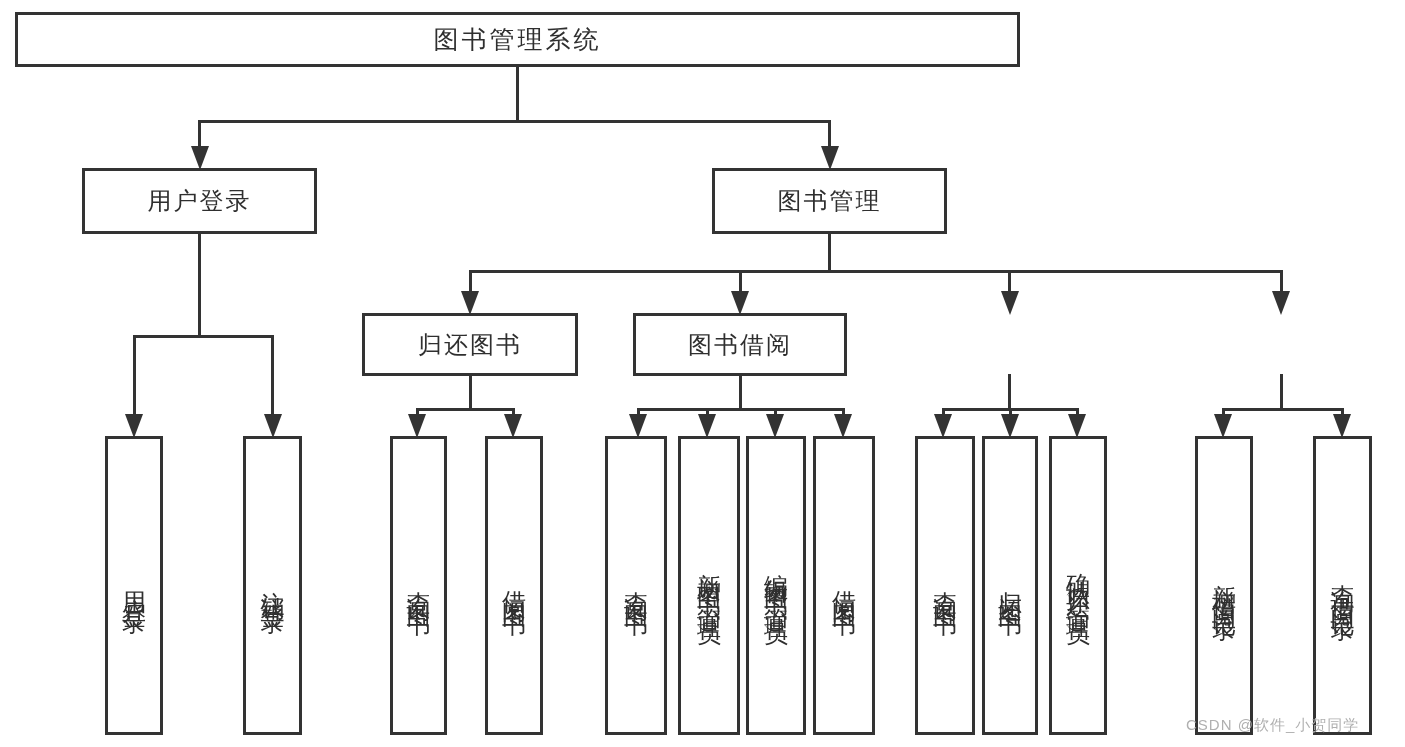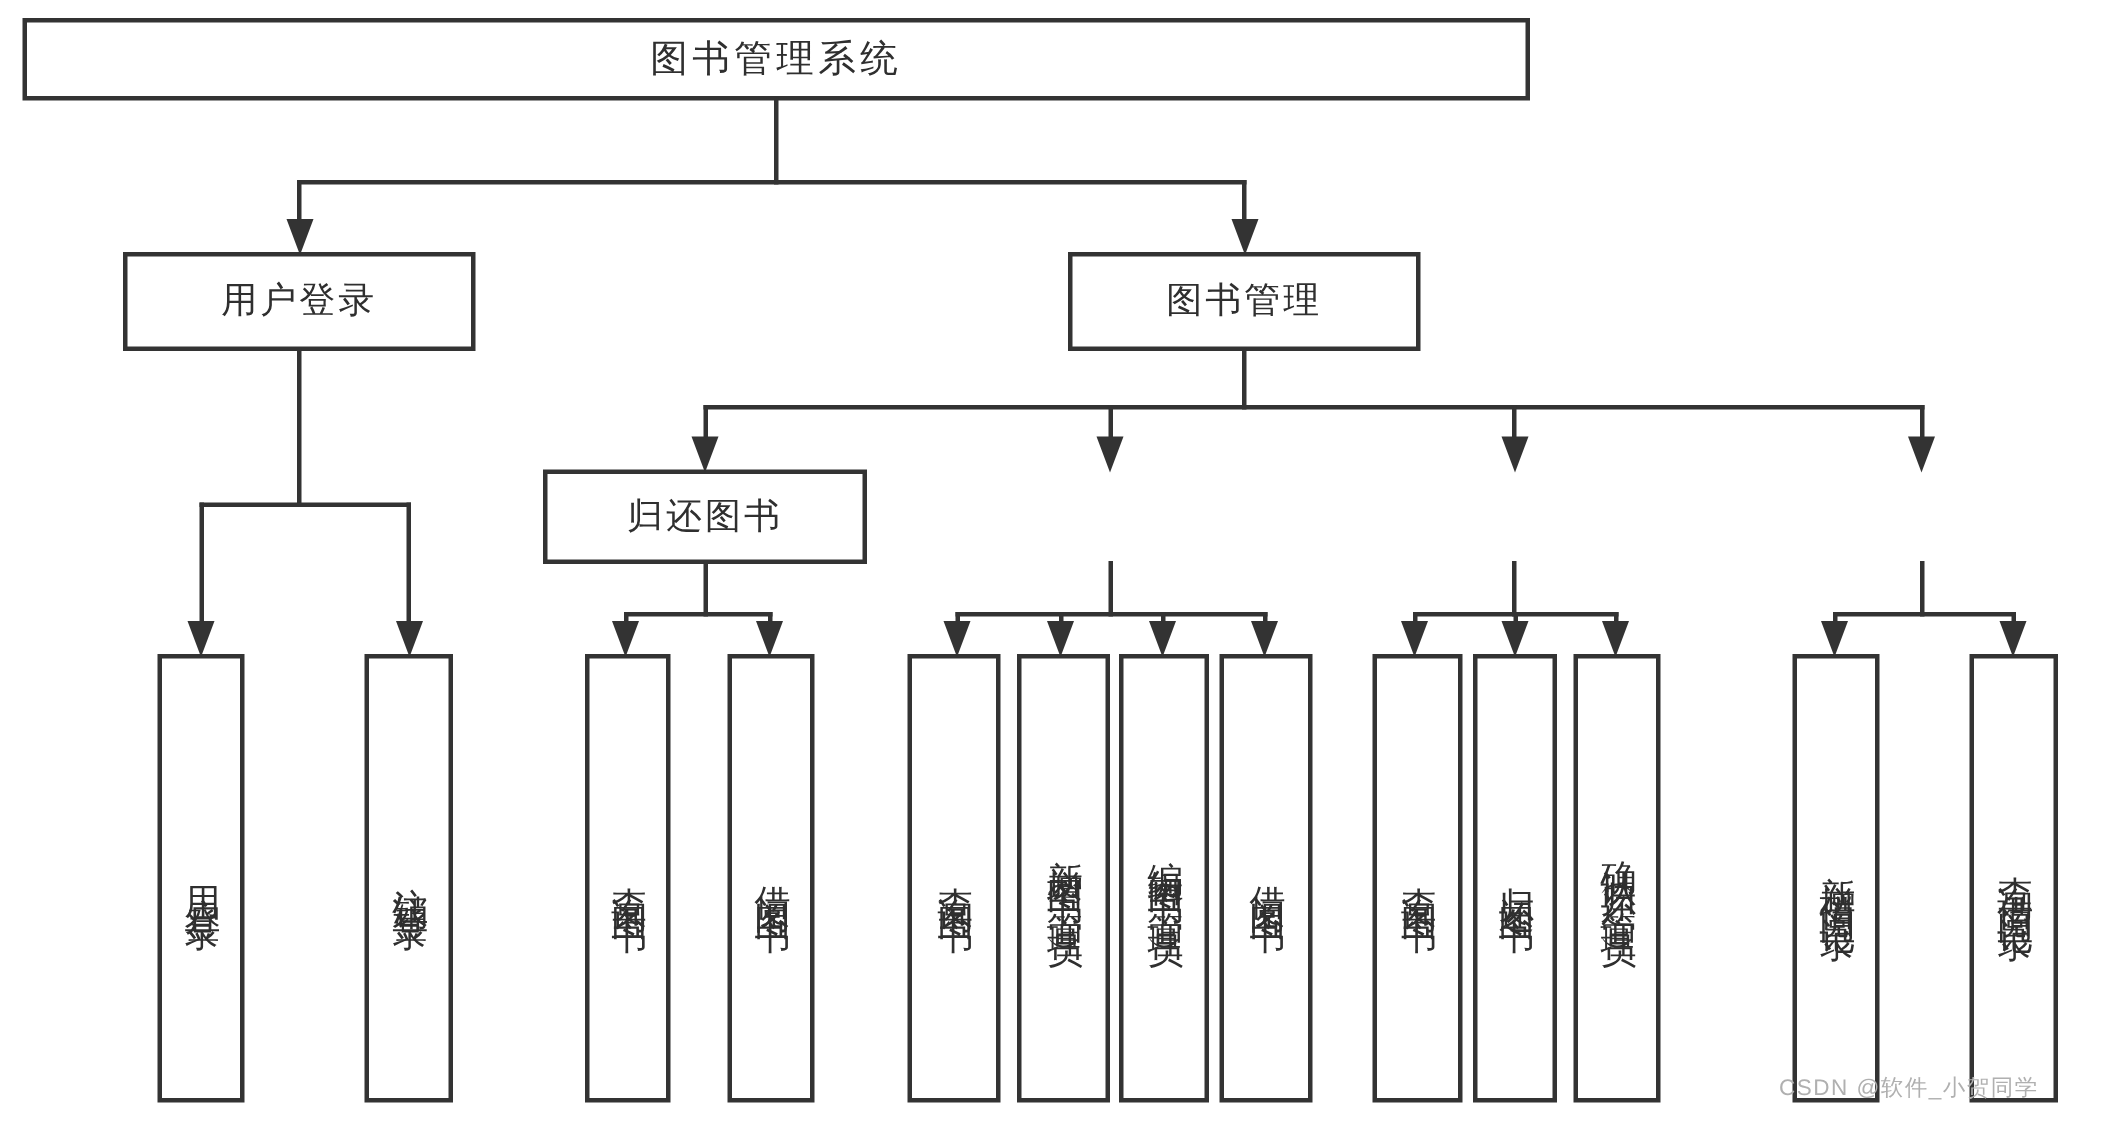--- a/index.html
+++ b/index.html
@@ -48,20 +48,23 @@
       <span>图书管理系统</span>
     </div>
     <div class="node h" style="left: 82px; top: 168px; width: 235px; height: 66px; border-color: rgb(51, 51, 51); color: rgb(47, 47, 47);">
       <span>用户登录</span>
     </div>
     <div class="node h" style="left: 712px; top: 168px; width: 235px; height: 66px; border-color: rgb(51, 51, 51); color: rgb(47, 47, 47);">
       <span>图书管理</span>
     </div>
     <div class="node h" style="left: 362px; top: 313px; width: 216px; height: 63px; border-color: rgb(51, 51, 51); color: rgb(47, 47, 47);">
       <span>归还图书</span>
+    </div>
+    <div class="node h" style="left: 633px; top: 313px; width: 214px; height: 63px; border-color: rgb(51, 51, 51); color: rgb(47, 47, 47);">
+      <span>图书借阅</span>
     </div>
     <div class="node v" style="left: 105px; top: 436px; width: 58px; height: 299px; border-color: rgb(51, 51, 51); color: rgb(47, 47, 47);">
       <span>用户登录</span>
     </div>
     <div class="node v" style="left: 243px; top: 436px; width: 59px; height: 299px; border-color: rgb(51, 51, 51); color: rgb(47, 47, 47);">
       <span>注销登录</span>
     </div>
     <div class="node v" style="left: 390px; top: 436px; width: 57px; height: 299px; border-color: rgb(51, 51, 51); color: rgb(47, 47, 47);">
       <span>查询图书</span>
     </div>

